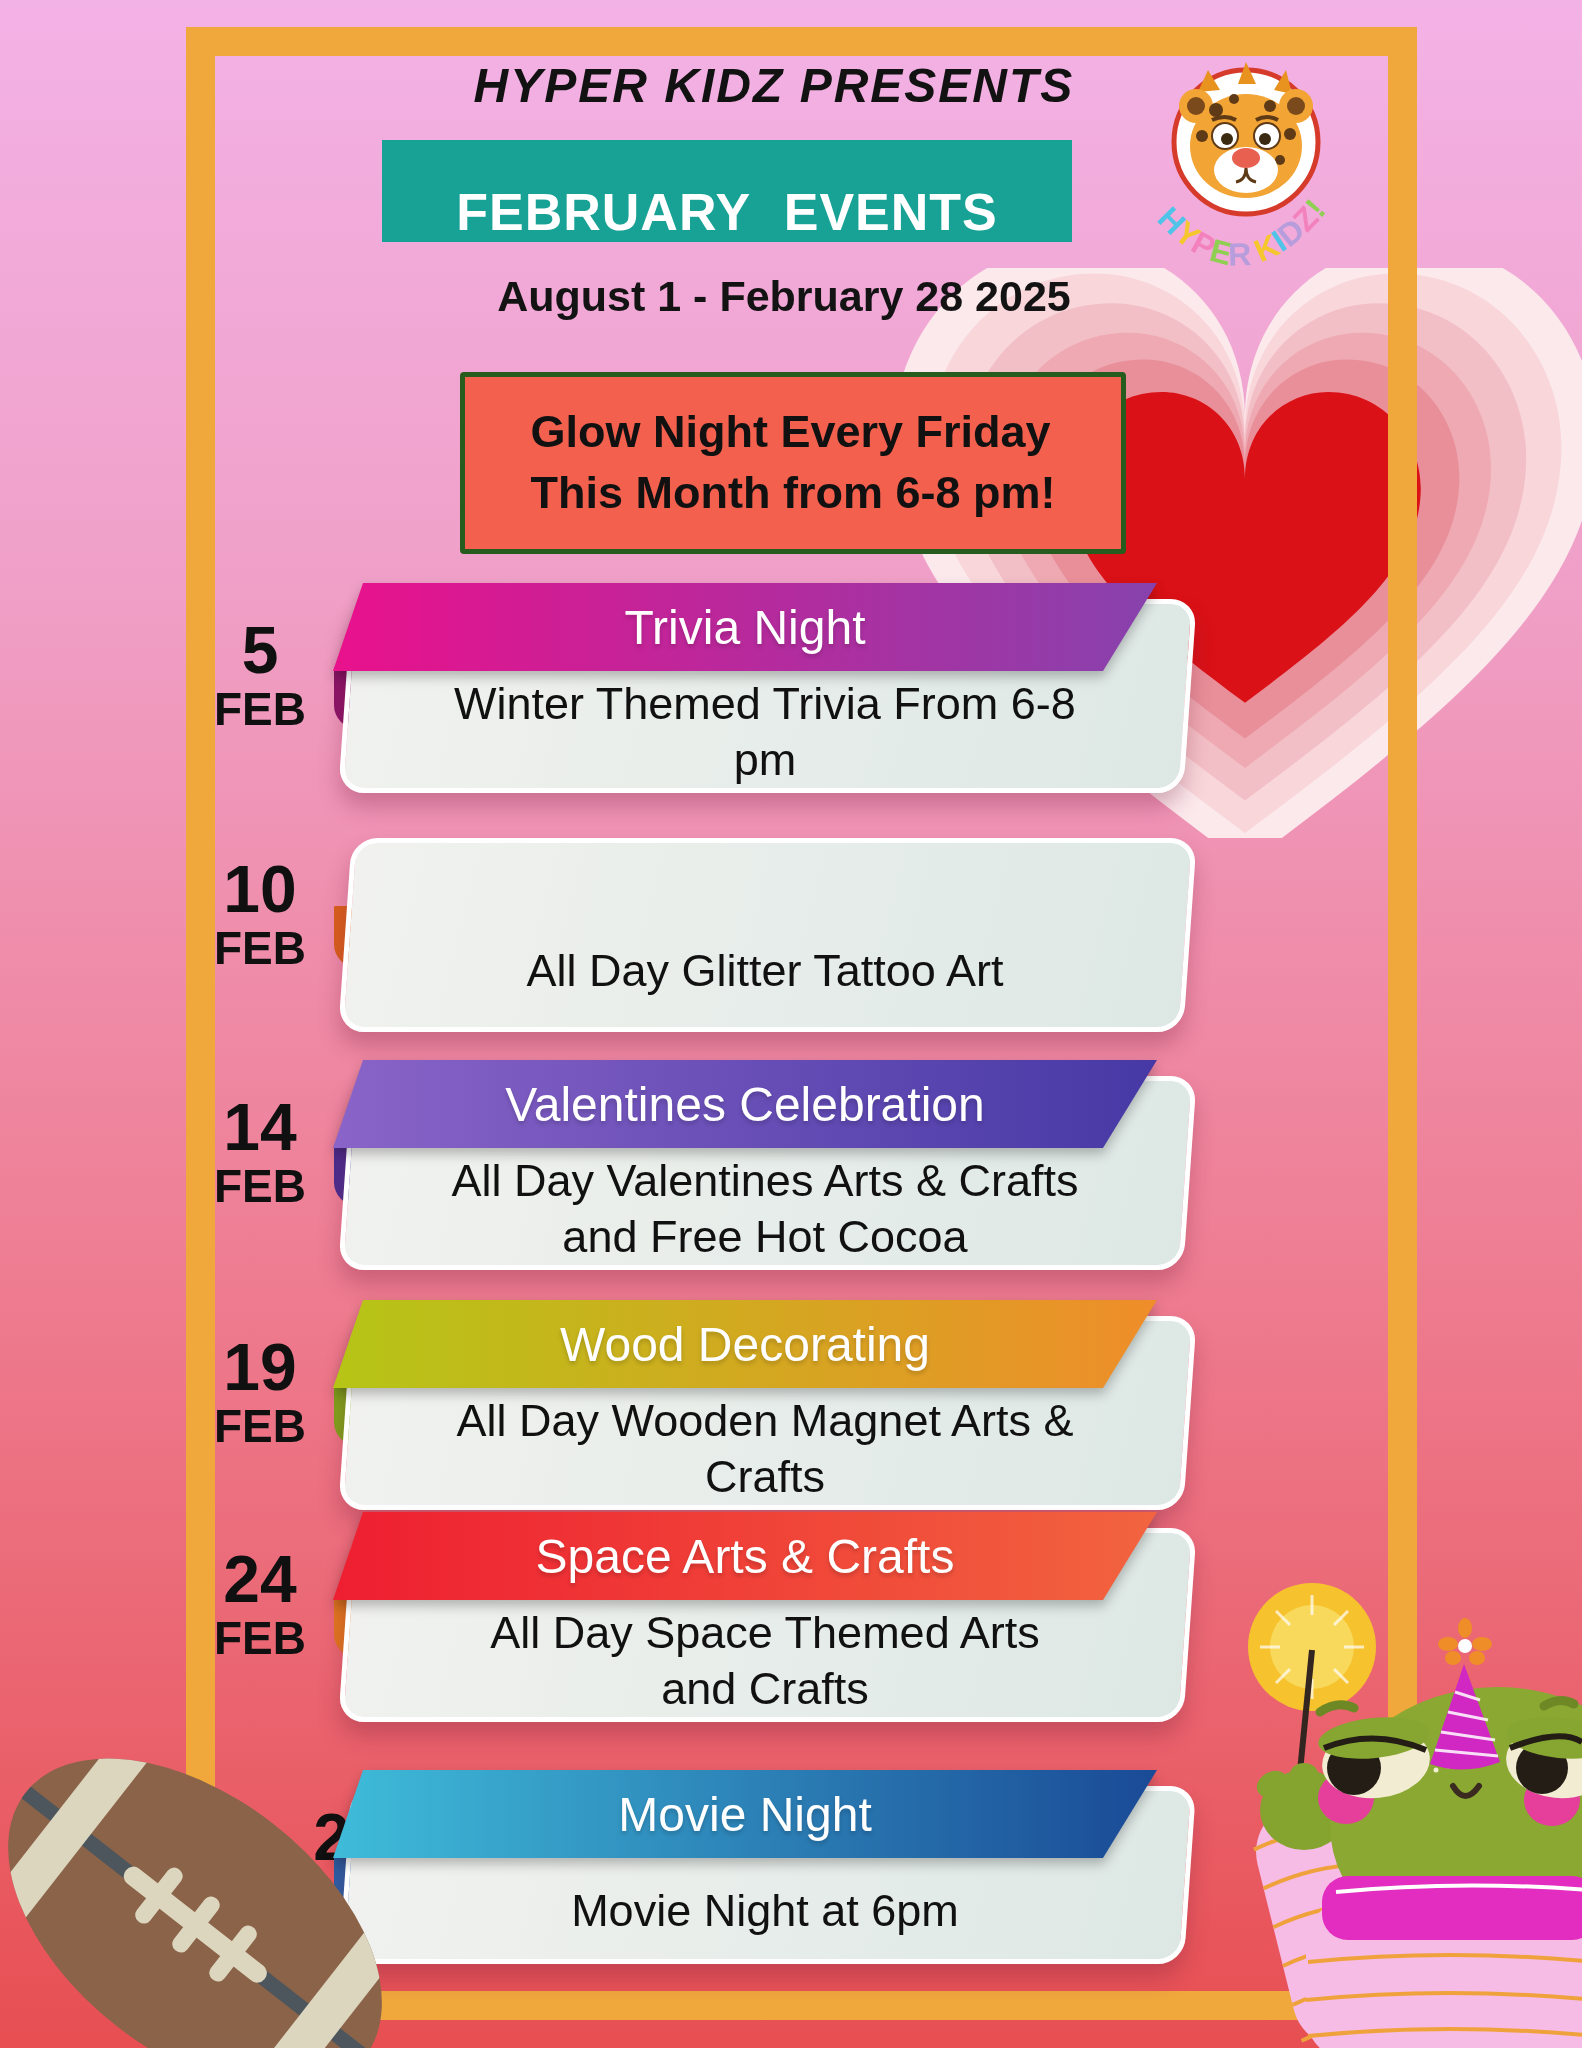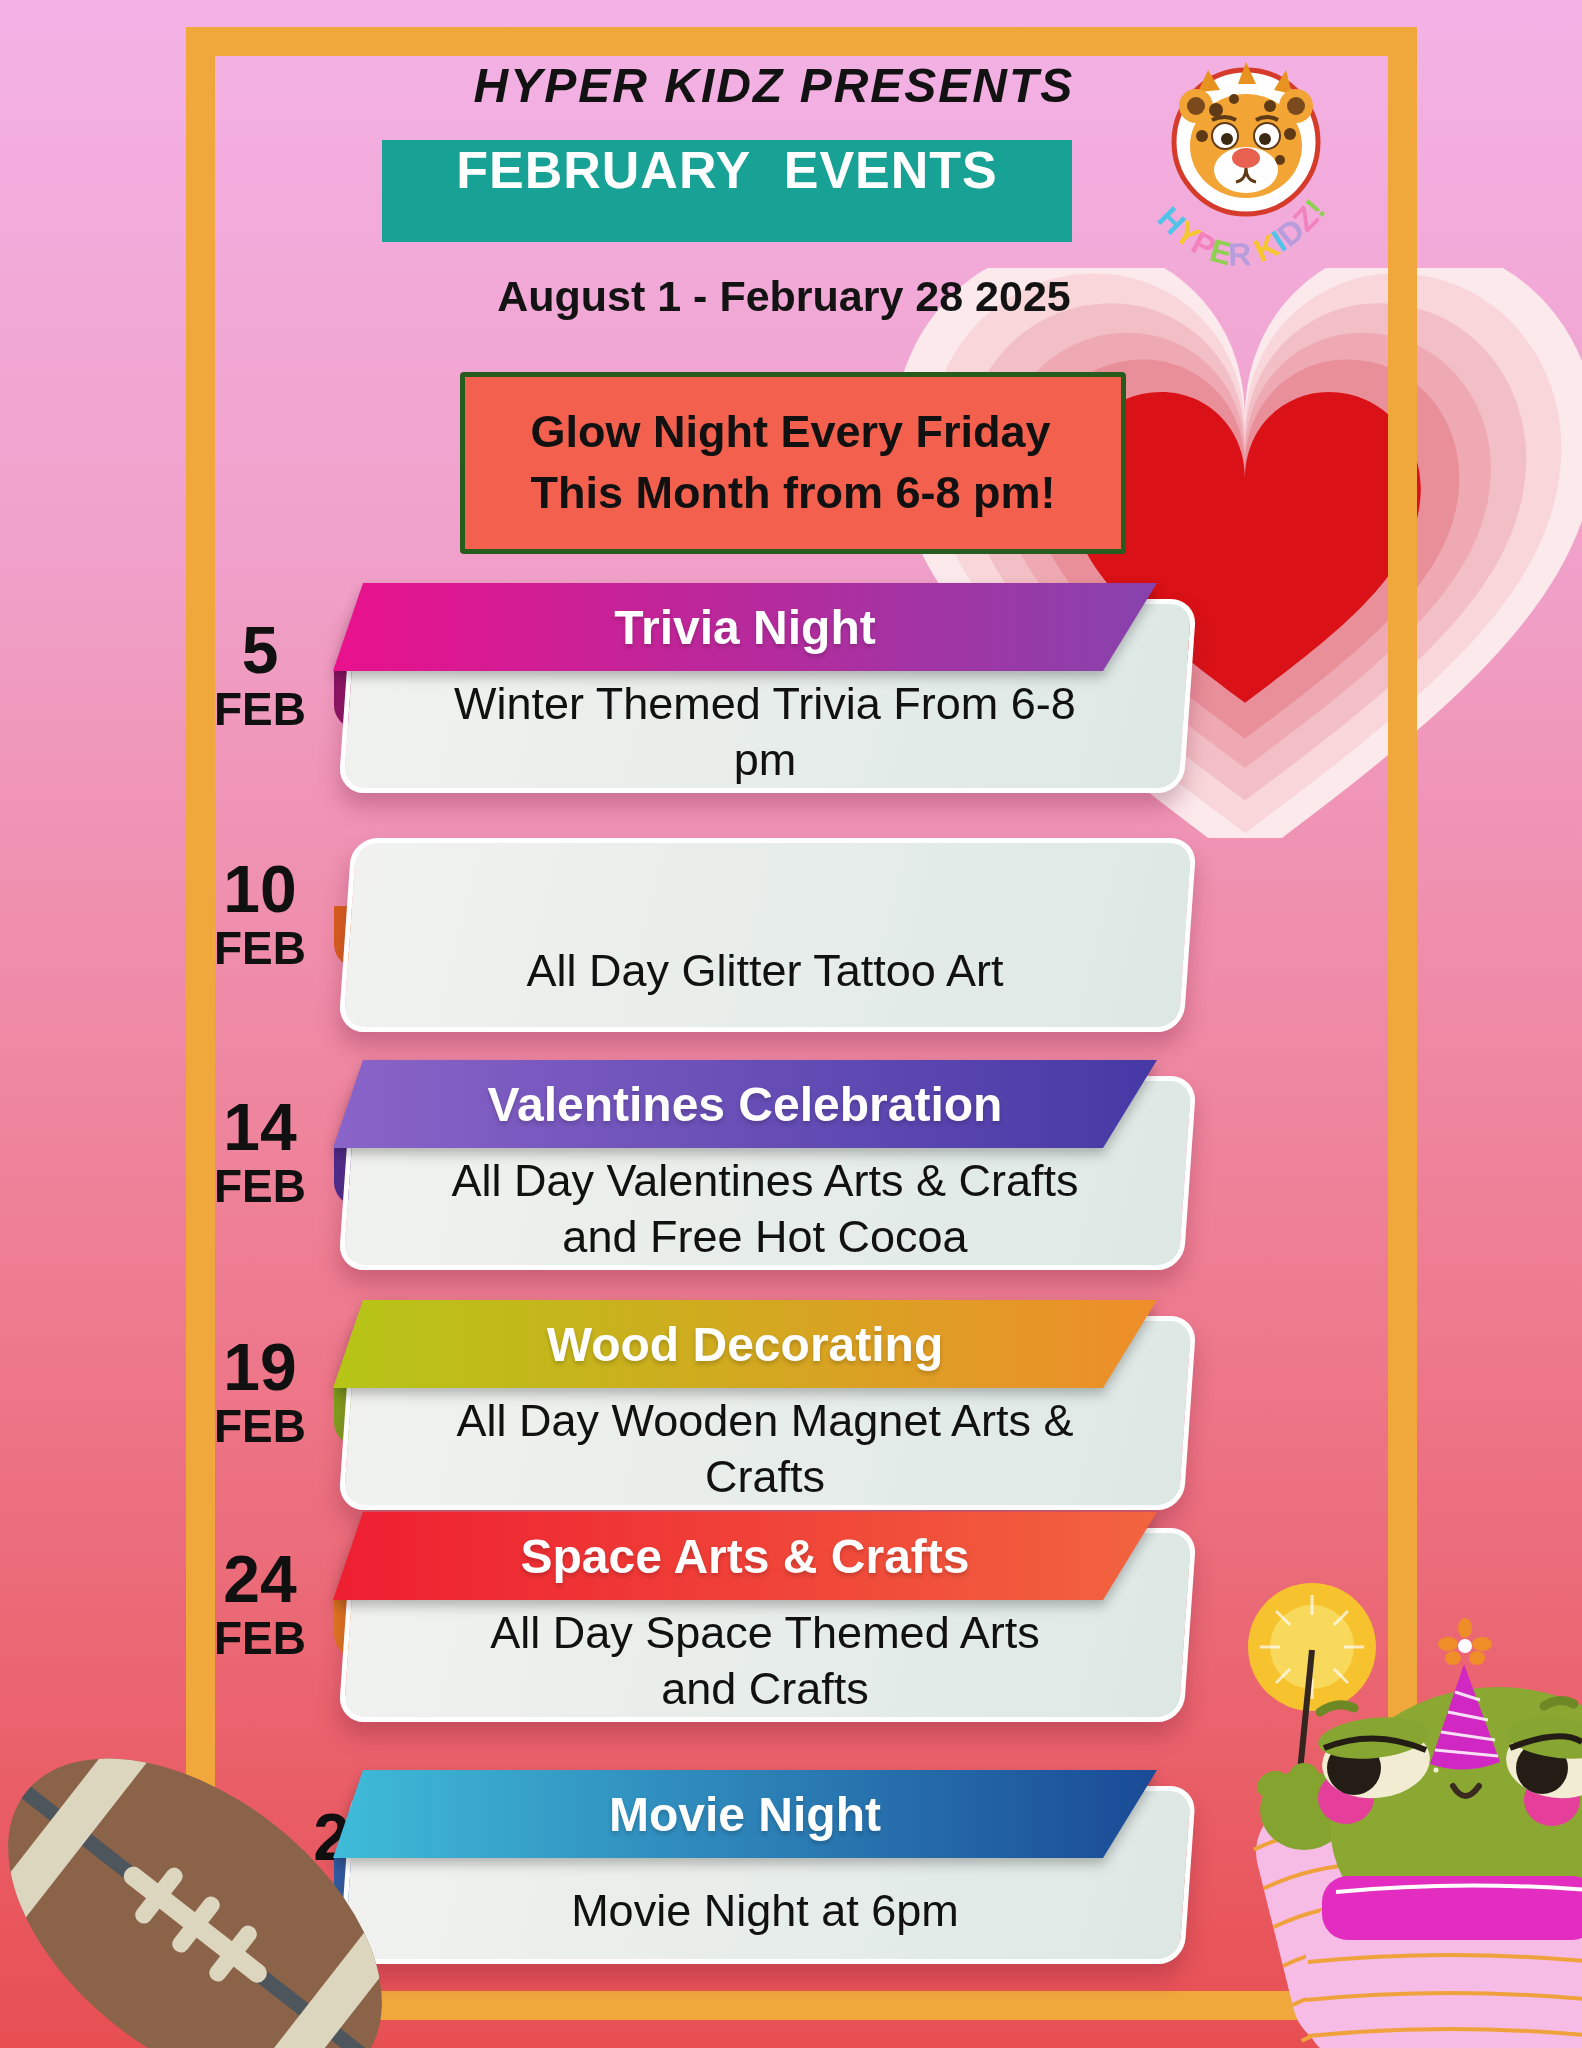--- a/index.html
+++ b/index.html
@@ -8,21 +8,21 @@
     font-family:"Liberation Sans",sans-serif;
     background:linear-gradient(180deg,#f3b2e6 0%,#f0a0c8 28%,#ee7d92 62%,#e74f52 100%);
   }
   
   .frame{position:absolute;left:186px;top:27px;width:1231px;height:1993px;
     border:29px solid #f0a73c;box-sizing:border-box;z-index:2;}
   
   .presents{position:absolute;left:214px;top:58px;width:1120px;text-align:center;
     font-size:48px;font-weight:600;letter-spacing:2px;color:#121212;z-index:3;font-style:italic;}
   .title-band{position:absolute;left:382px;top:140px;width:690px;height:102px;
-    background:#18a295;display:flex;align-items:flex-start;justify-content:center;z-index:3;}
+    background:#18a295;display:flex;align-items:flex-end;justify-content:center;z-index:3;}
   .title-band span{font-size:52px;font-weight:bold;color:#fff;letter-spacing:1px;word-spacing:18px;}
   .date-range{position:absolute;left:224px;top:272px;width:1120px;text-align:center;
     font-size:43px;font-weight:bold;color:#131313;z-index:3;}
   .announce{position:absolute;left:460px;top:372px;width:666px;height:182px;box-sizing:border-box;
     background:#f3604e;border:5px solid #265c1d;border-radius:4px;display:flex;align-items:center;
     justify-content:center;text-align:left;z-index:3;}
   .announce span{font-size:45px;font-weight:bold;color:#111;line-height:1.35;white-space:pre-line;}
   
   .heart-svg{position:absolute;left:880px;top:268px;z-index:1;}
   
@@ -40,21 +40,21 @@
     border:5px solid #fff;border-radius:26px;transform:skewX(-4deg);
     box-shadow:0 14px 22px rgba(120,30,60,.30);z-index:2;}
   .desc{position:absolute;top:72px;left:0;right:0;bottom:0;display:flex;align-items:center;
     justify-content:center;text-align:center;transform:skewX(4deg);
     font-size:45px;color:#111;line-height:1.25;padding:0 55px;white-space:pre-line;}
   .ribbon-wrap{position:absolute;left:333px;top:0;width:824px;height:88px;z-index:3;
     filter:drop-shadow(0 6px 6px rgba(0,0,0,.25));}
   .ribbon{width:100%;height:100%;display:flex;align-items:center;justify-content:center;
     background:linear-gradient(90deg,var(--c1),var(--c2));
     clip-path:polygon(30px 0,100% 0,calc(100% - 54px) 100%,0 100%);}
-  .ribbon span{font-size:48px;font-weight:bold;color:#fff;text-shadow:0 3px 4px rgba(0,0,0,.18);}
+  .ribbon span{font-size:48px;font-weight:normal;color:#fff;text-shadow:0 3px 4px rgba(0,0,0,.18);}
   
   .football-svg{position:absolute;left:-60px;top:1700px;z-index:5;}
   .frog-svg{position:absolute;left:1208px;top:1570px;z-index:5;}
 </style>
 </head>
 <body>
 
 <div class="poster">
 
   <svg class="heart-svg" width="720" height="570" viewBox="0 0 720 570" id="heartSvg">

